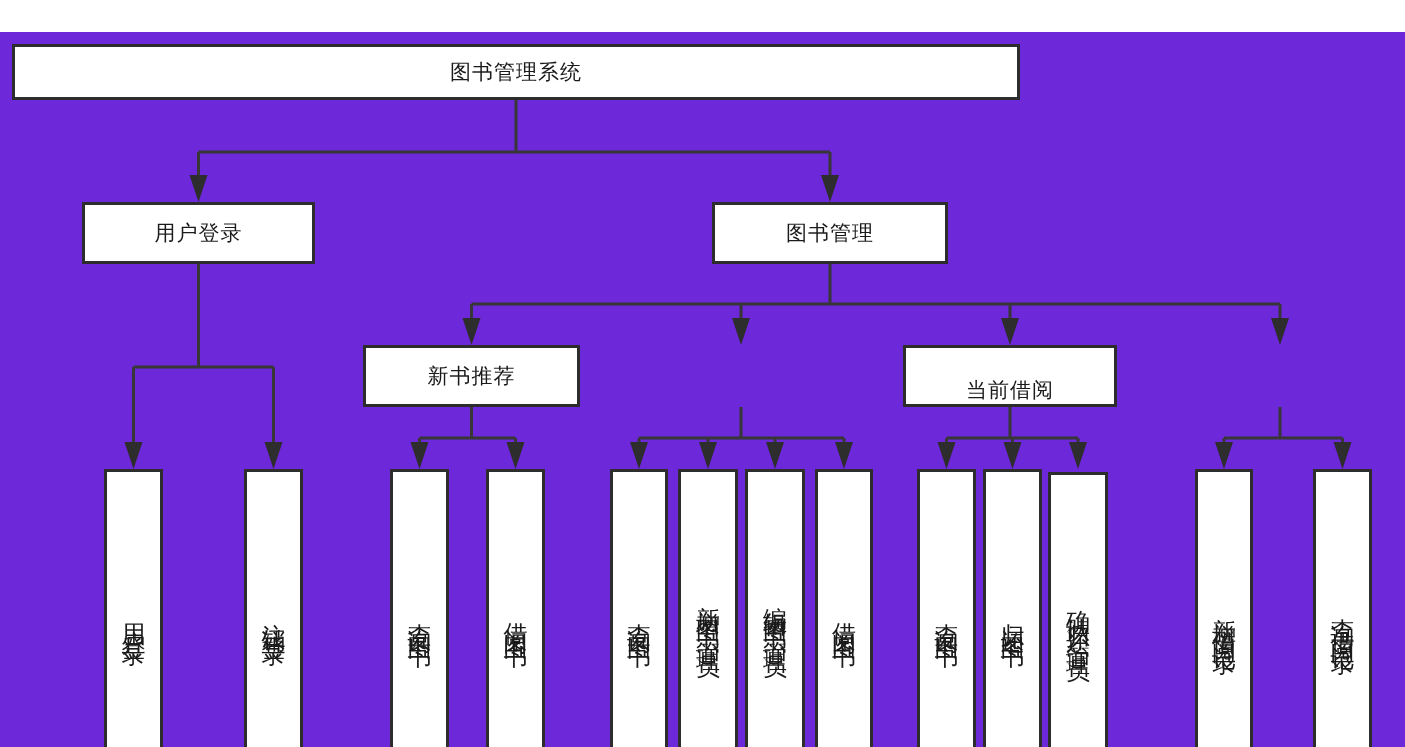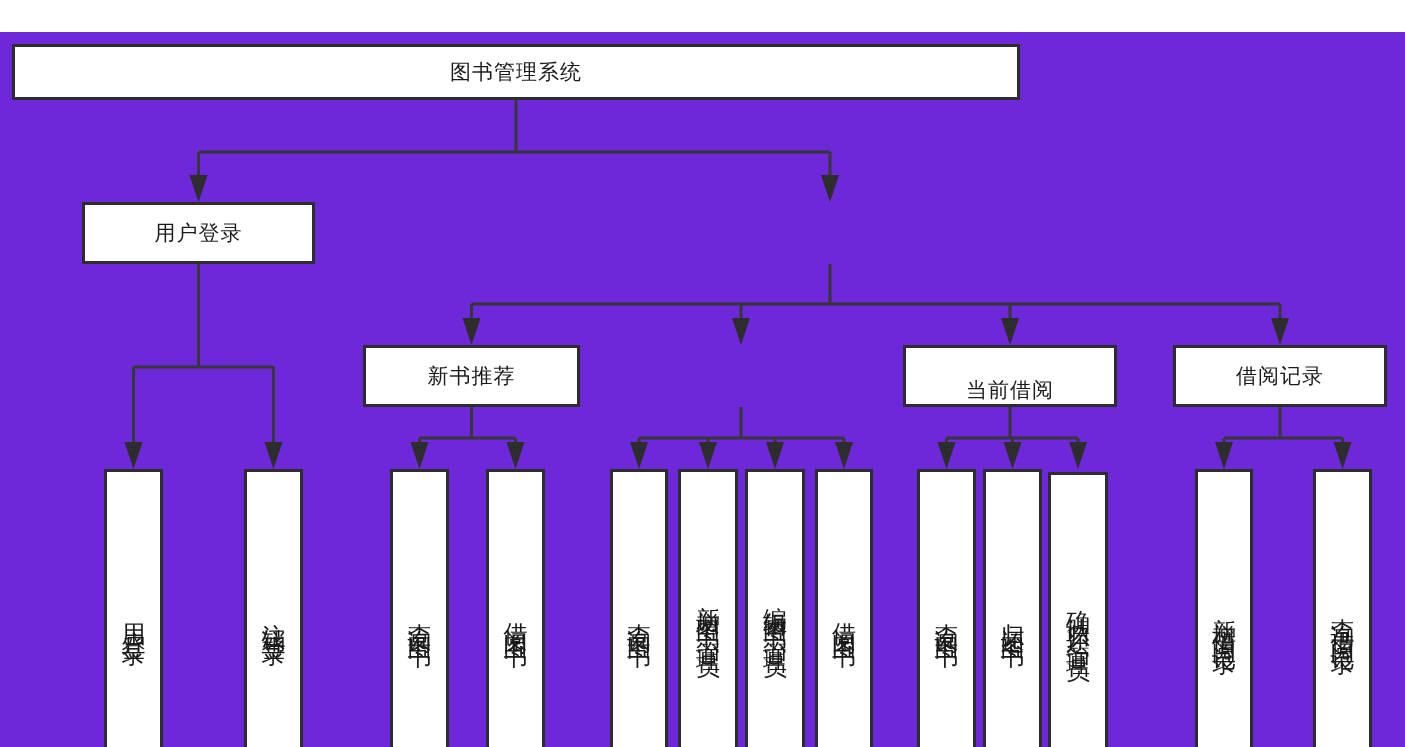--- a/index.html
+++ b/index.html
@@ -107,29 +107,29 @@
     </g>
   </svg>
 
   <div class="box" style="left:12px; top:12px; width:1008px; height:56px;">
     <span class="hlabel">图书管理系统</span>
   </div>
 
   <div class="box" style="left:82px; top:170px; width:233px; height:62px;">
     <span class="hlabel">用户登录</span>
   </div>
+  <div class="box" style="left:712px; top:170px; width:236px; height:62px;">
+    <span class="hlabel">图书管理</span>
+  </div>
 
   <div class="box" style="left:363px; top:313px; width:217px; height:62px;">
     <span class="hlabel">新书推荐</span>
   </div>
   <div class="box" style="left:903px; top:313px; width:214px; height:62px;align-items:flex-end;">
     <span class="hlabel">当前借阅</span>
-  </div>
-  <div class="box" style="left:1173px; top:313px; width:214px; height:62px;">
-    <span class="hlabel">借阅记录</span>
   </div>
 
   <div class="box" style="left:104px; top:437px; width:59px; height:298px;">
     <span class="vlabel">用户登录</span>
   </div>
   <div class="box" style="left:244px; top:437px; width:59px; height:298px;">
     <span class="vlabel">注销登录</span>
   </div>
 
   <div class="box" style="left:390px; top:437px; width:59px; height:298px;">

